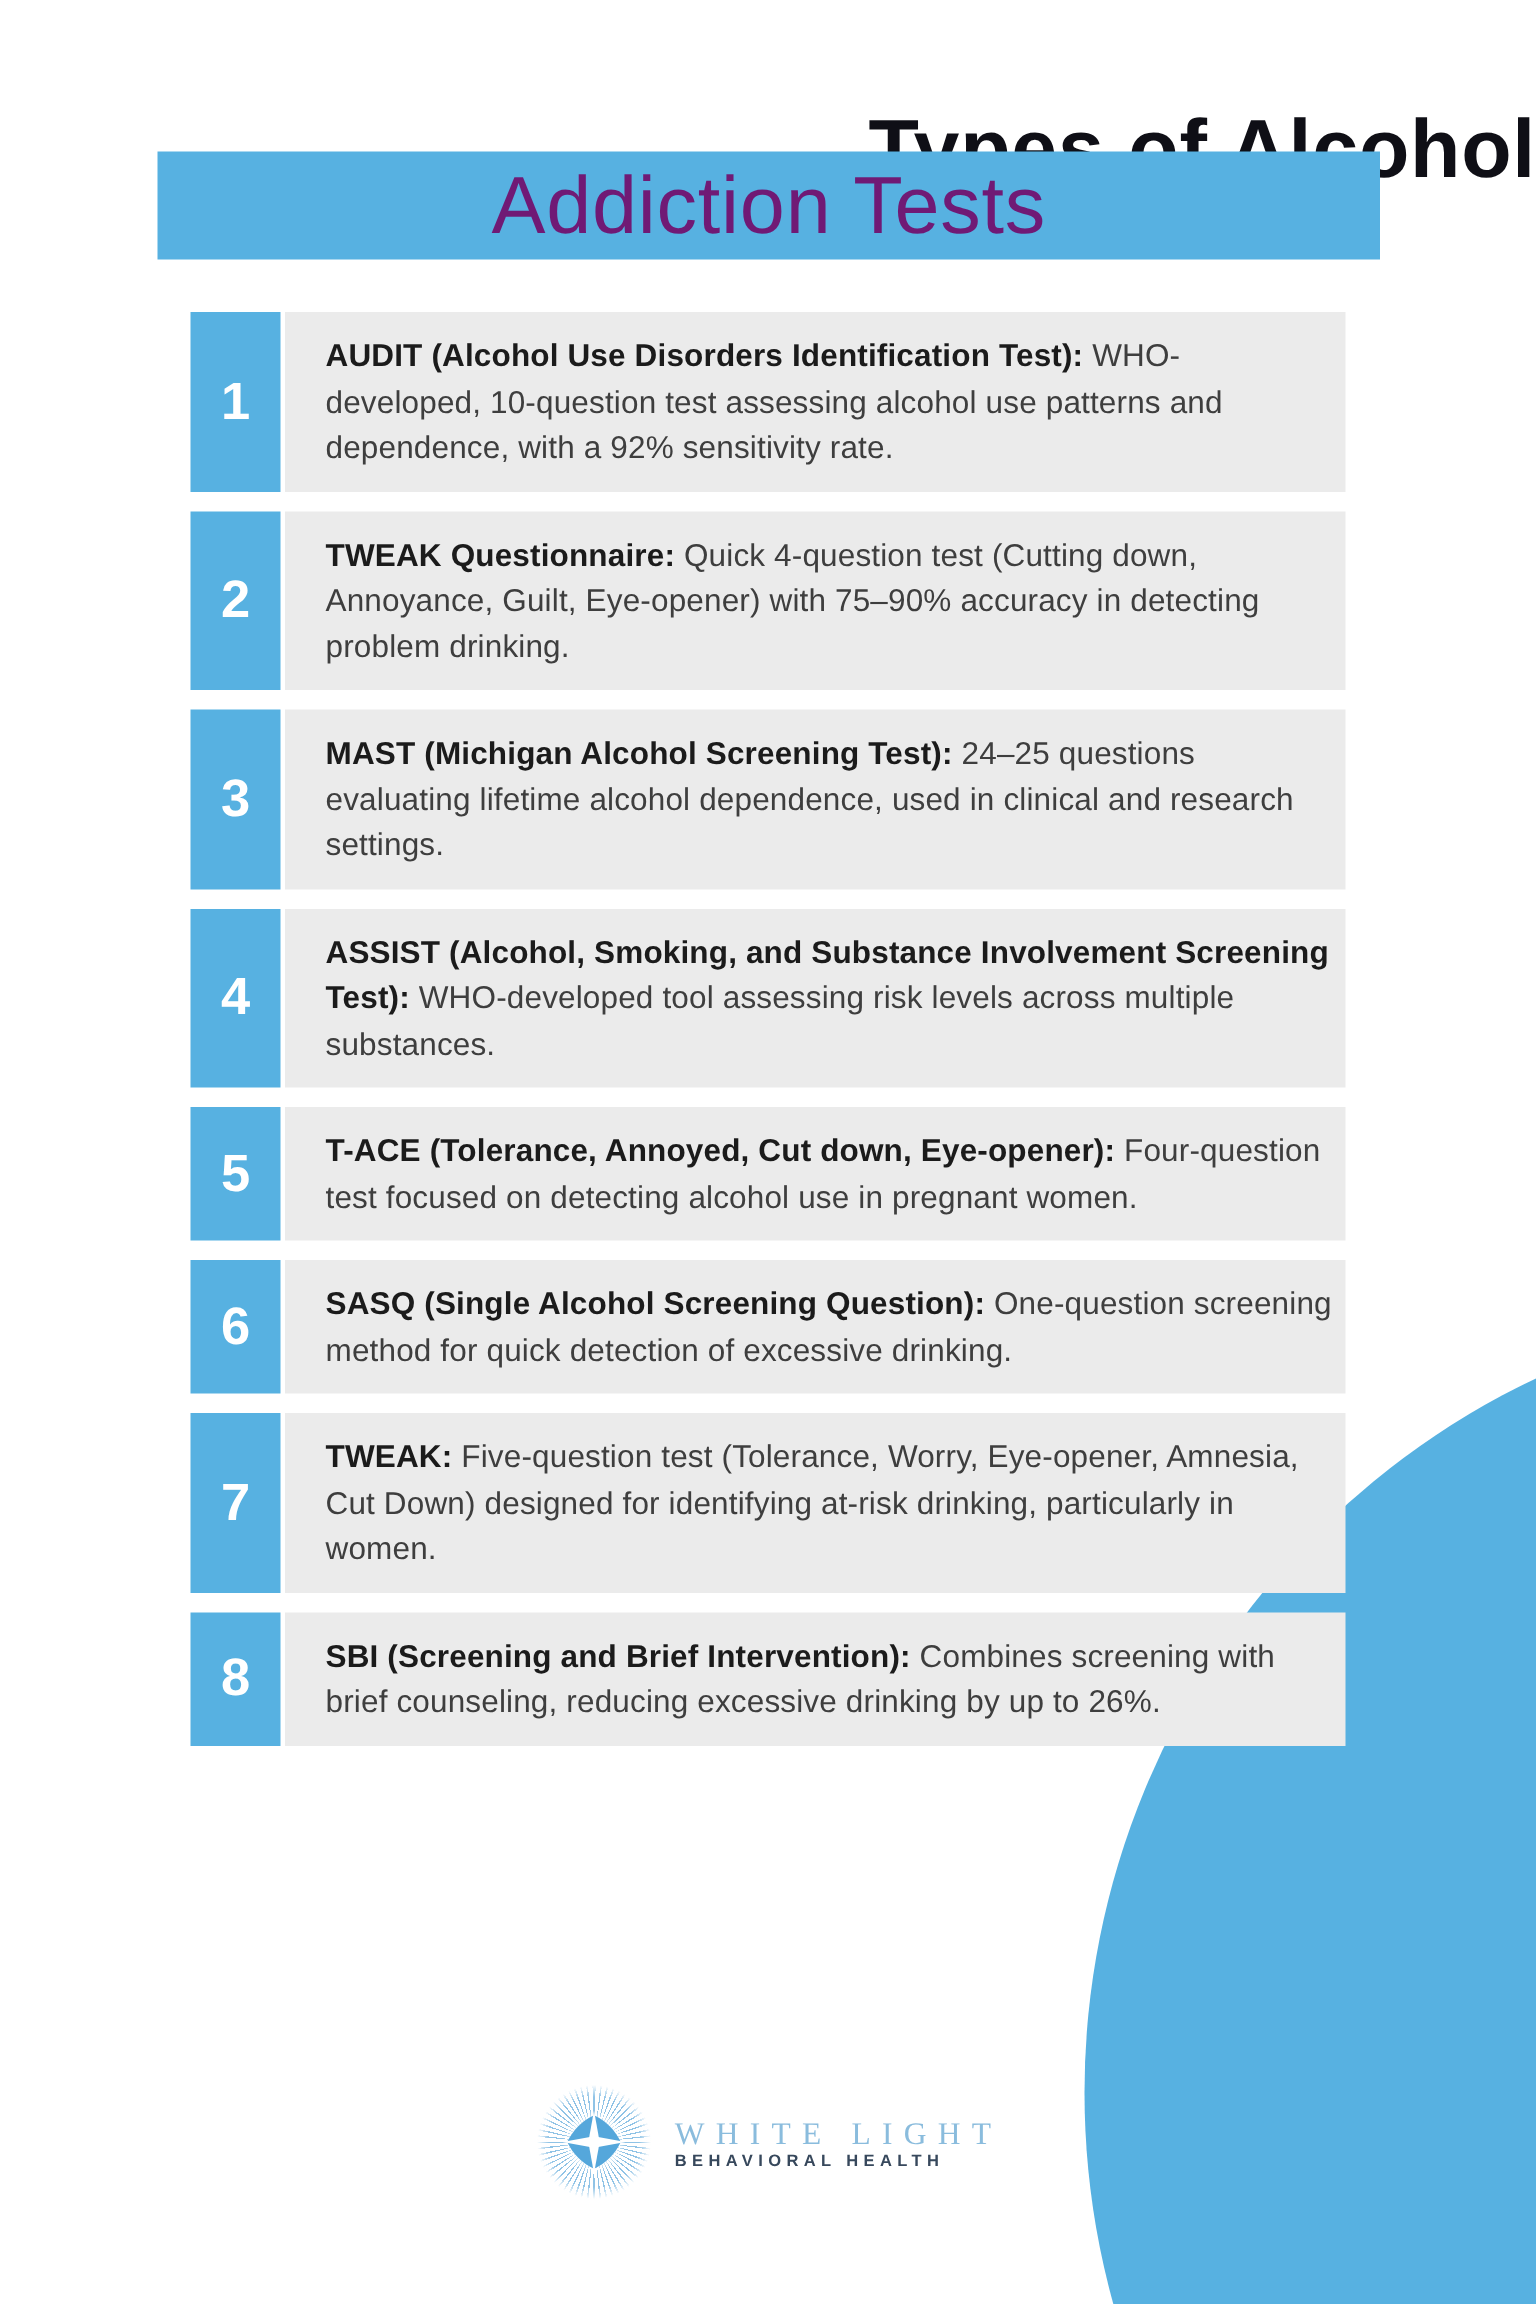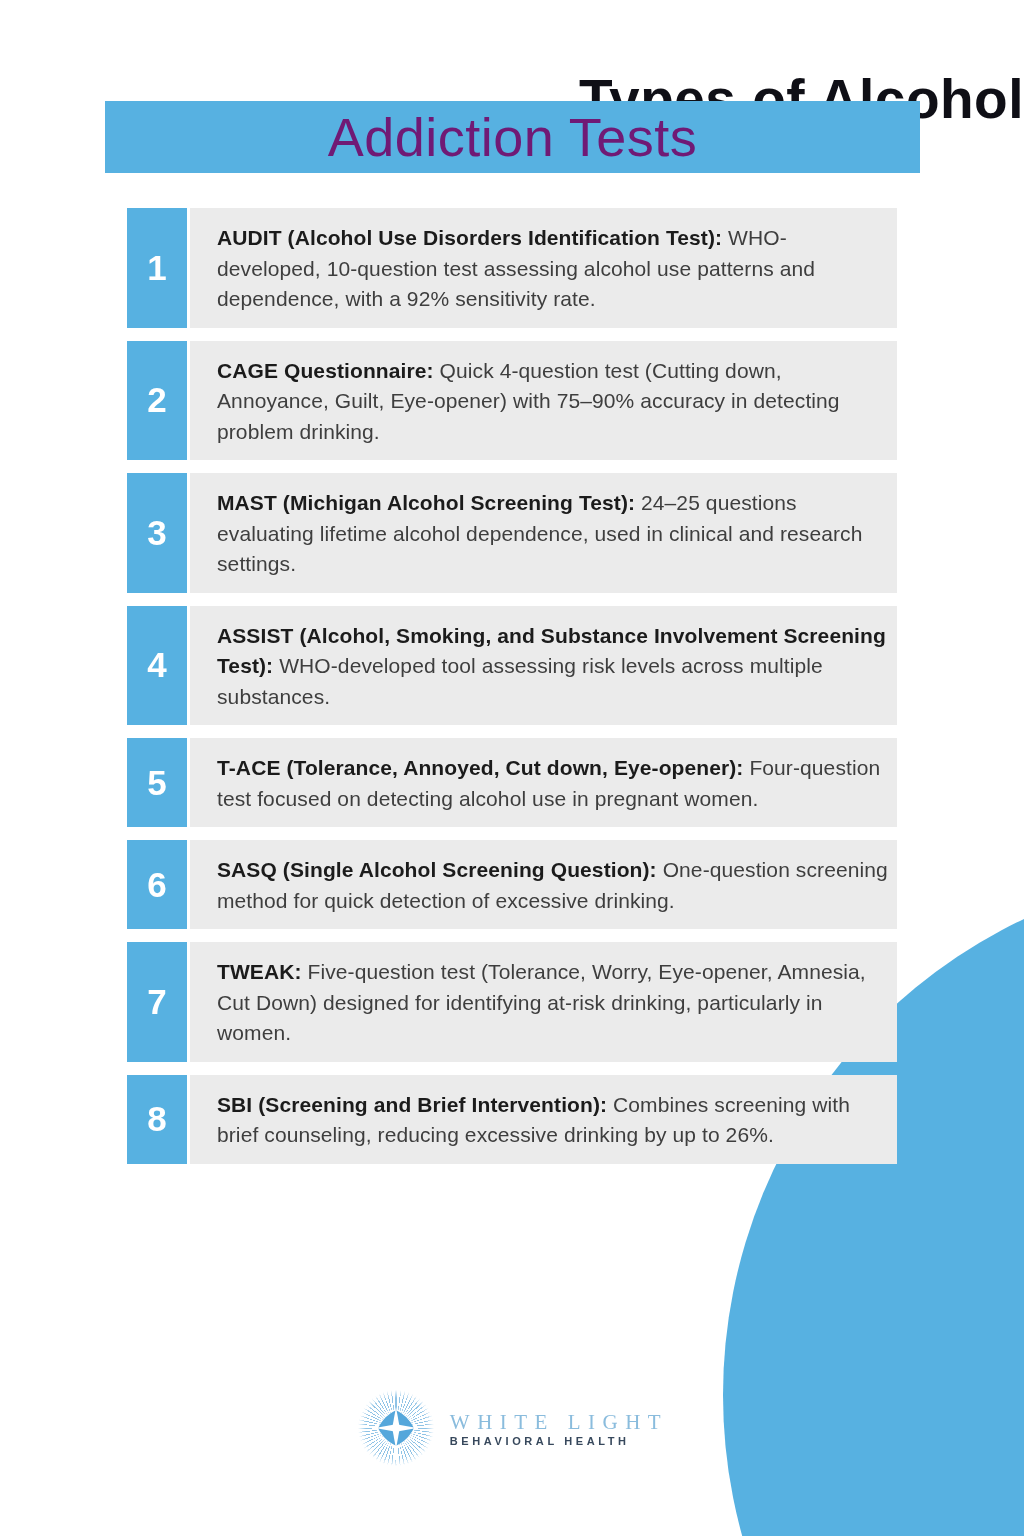--- a/index.html
+++ b/index.html
@@ -171,21 +171,21 @@
   <div class="row">
     <div class="num">1</div>
     <div class="content">
       <p class="text"><span class="b">AUDIT (Alcohol Use Disorders Identification Test):</span> <span>WHO-developed, 10-question test assessing alcohol use patterns and dependence, with a 92% sensitivity rate.</span></p>
     </div>
   </div>
 
   <div class="row">
     <div class="num">2</div>
     <div class="content">
-      <p class="text"><span class="b">CAGE Questionnaire:</span> <span>Quick 4-question test (Cutting down, Annoyance, Guilt, Eye-opener) with 75–90% accuracy in detecting problem drinking.</span></p>
+      <p class="text"><span class="b">TWEAK Questionnaire:</span> <span>Quick 4-question test (Cutting down, Annoyance, Guilt, Eye-opener) with 75–90% accuracy in detecting problem drinking.</span></p>
     </div>
   </div>
 
   <div class="row">
     <div class="num">3</div>
     <div class="content">
       <p class="text"><span class="b">MAST (Michigan Alcohol Screening Test):</span> <span>24–25 questions evaluating lifetime alcohol dependence, used in clinical and research settings.</span></p>
     </div>
   </div>
 

